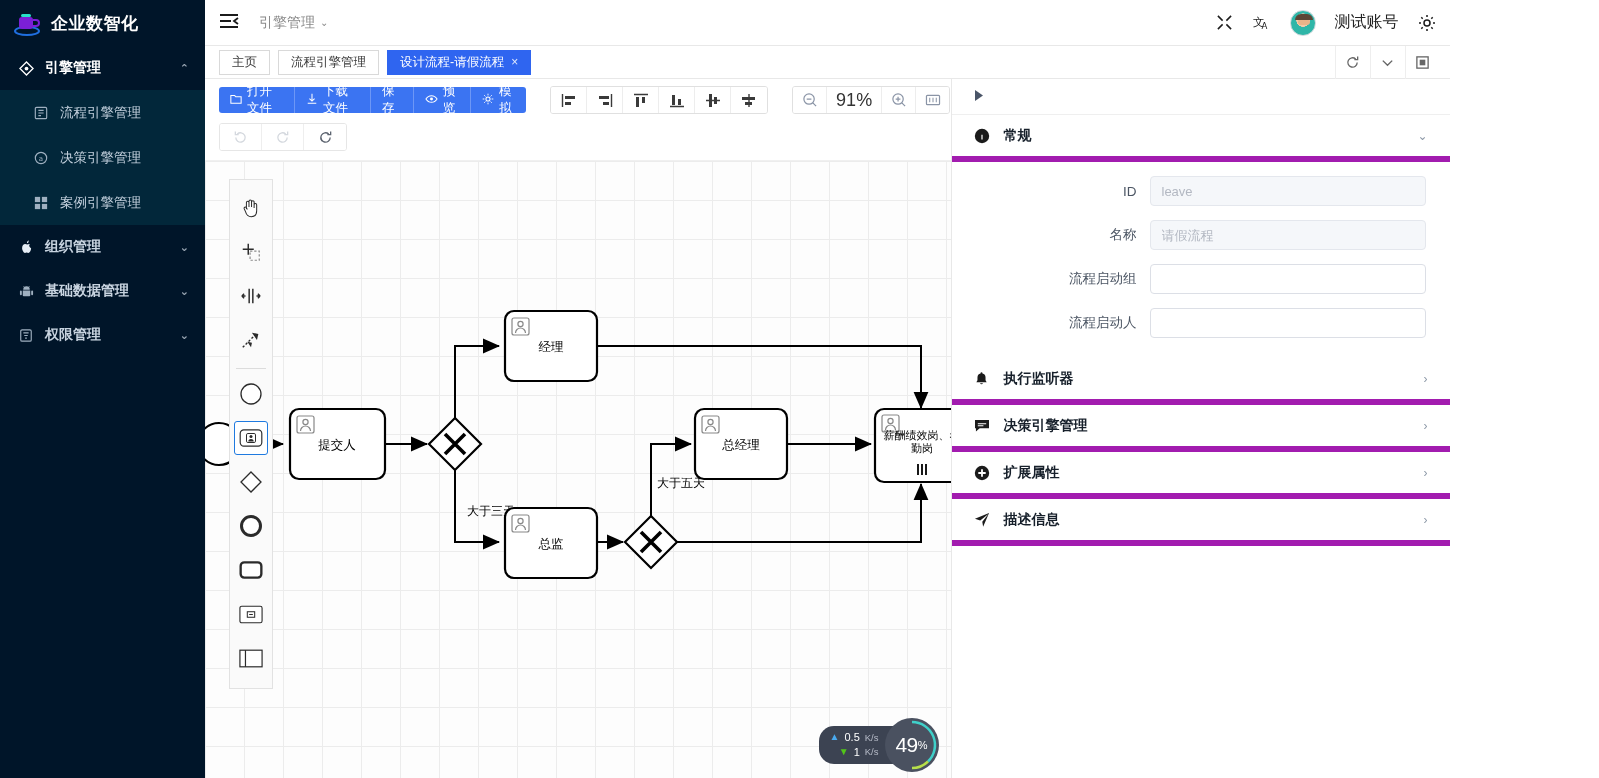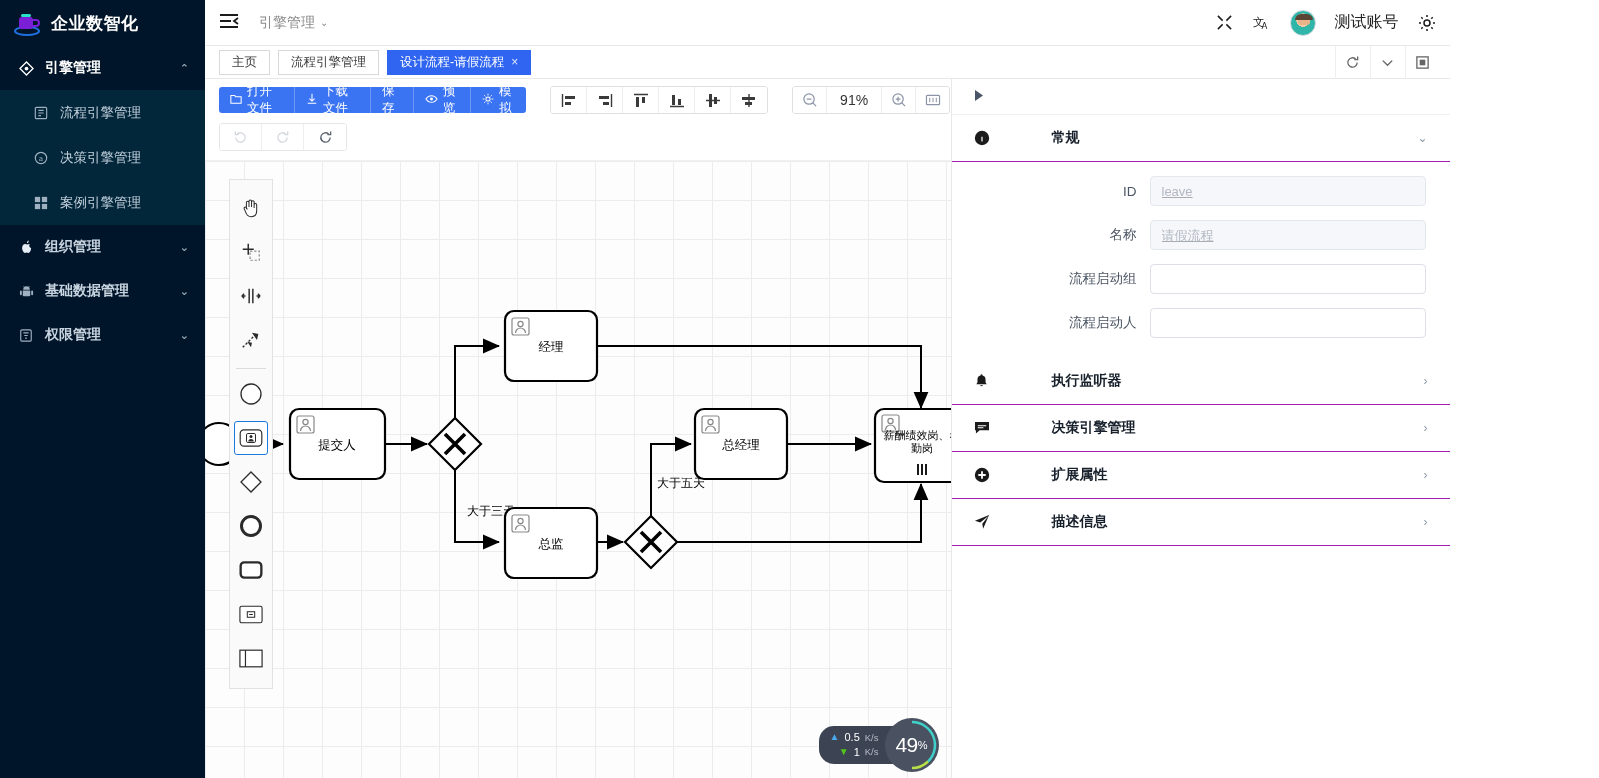--- a/index.html
+++ b/index.html
@@ -96,21 +96,21 @@
   .tb-btn:last-child { border-right: none; }
   .tb-btn:first-child { border-radius: 3px 0 0 3px; }
   .tb-btn:last-child { border-radius: 0 3px 3px 0; }
 
   .icon-group { display: flex; border: 1px solid #e0e0e0; border-radius: 3px; overflow: hidden; }
   .ig-btn {
     width: 42px; height: 26px; display: flex; align-items: center; justify-content: center;
     background: #fff; border-right: 1px solid #ededed; cursor: pointer; color: #3a3a3a;
   }
   .ig-btn:last-child { border-right: none; }
-  .zoom-val { font-size: 14px; color: #333; width: 54px; text-align: center; }
+  .zoom-val { font-size: 18px; color: #333; width: 54px; text-align: center; }
 
   .toolbar-row2 { display: flex; align-items: center; margin-top: 9px; }
   .hist-group { display: flex; border: 1px solid #e6e6e6; border-radius: 3px; overflow: hidden; }
   .hist-btn {
     width: 42px; height: 26px; display: flex; align-items: center; justify-content: center;
     background: #fff; border-right: 1px solid #eee; cursor: pointer;
   }
   .hist-btn:last-child { border-right: none; }
   .hist-btn.disabled { color: #d4d8de; }
   .hist-btn.enabled { color: #5d6470; }
@@ -142,33 +142,33 @@
   
   .props {
     width: 499px; flex: 0 0 499px; border-left: 1px solid #e8e8e8;
     background: #fff; display: flex; flex-direction: column; overflow: hidden;
   }
   .props-head { height: 36px; display: flex; align-items: center; padding: 0 0 0 22px; border-bottom: 1px solid #efefef; }
   .props-play { color: #4a5568; font-size: 12px; cursor: pointer; }
 
   .section-head {
     height: 47px; display: flex; align-items: center; padding: 0 22px;
-    border-bottom: 1px solid #a21caf; cursor: pointer; gap: 48px;
+    border-bottom: 6px solid #a21caf; cursor: pointer;
   }
   .sh-icon { width: 19px; flex: 0 0 19px; display: flex; align-items: center; }
   .sh-label { font-size: 14px; font-weight: bold; color: #17202b; padding-left: 11px; flex: 1 1 auto; }
   .sh-chev { color: #8e9aa8; font-size: 12px; }
 
   .form { padding: 14px 24px 6px 6px; }
   .form-row { display: flex; align-items: center; margin-bottom: 14px; }
   .form-label { width: 192px; flex: 0 0 192px; text-align: right; padding-right: 13px; font-size: 13.5px; color: #4b5563; }
   .form-input {
     flex: 1 1 auto; height: 30px; border: 1px solid #dcdfe6; border-radius: 4px;
     padding: 0 11px; font-size: 13px; color: #303133; outline: none;
-    font-family: "Liberation Sans", sans-serif; background: #fff; text-decoration: underline;
+    font-family: "Liberation Sans", sans-serif; background: #fff;
   }
   .form-input.readonly { background: #f5f7fa; border-color: #e4e7ed; color: #a8abb2; }
   .form-input::placeholder { color: #b3b8c2; }
 
   .switch-row { display: flex; align-items: center; margin-bottom: 8px; }
   .switch-side { font-size: 13.5px; color: #606266; padding: 0 9px; }
   .switch-side.on { color: #3b74f2; }
   .switch {
     width: 42px; height: 21px; border-radius: 11px; background: #3b74f2;
     position: relative; cursor: pointer;

